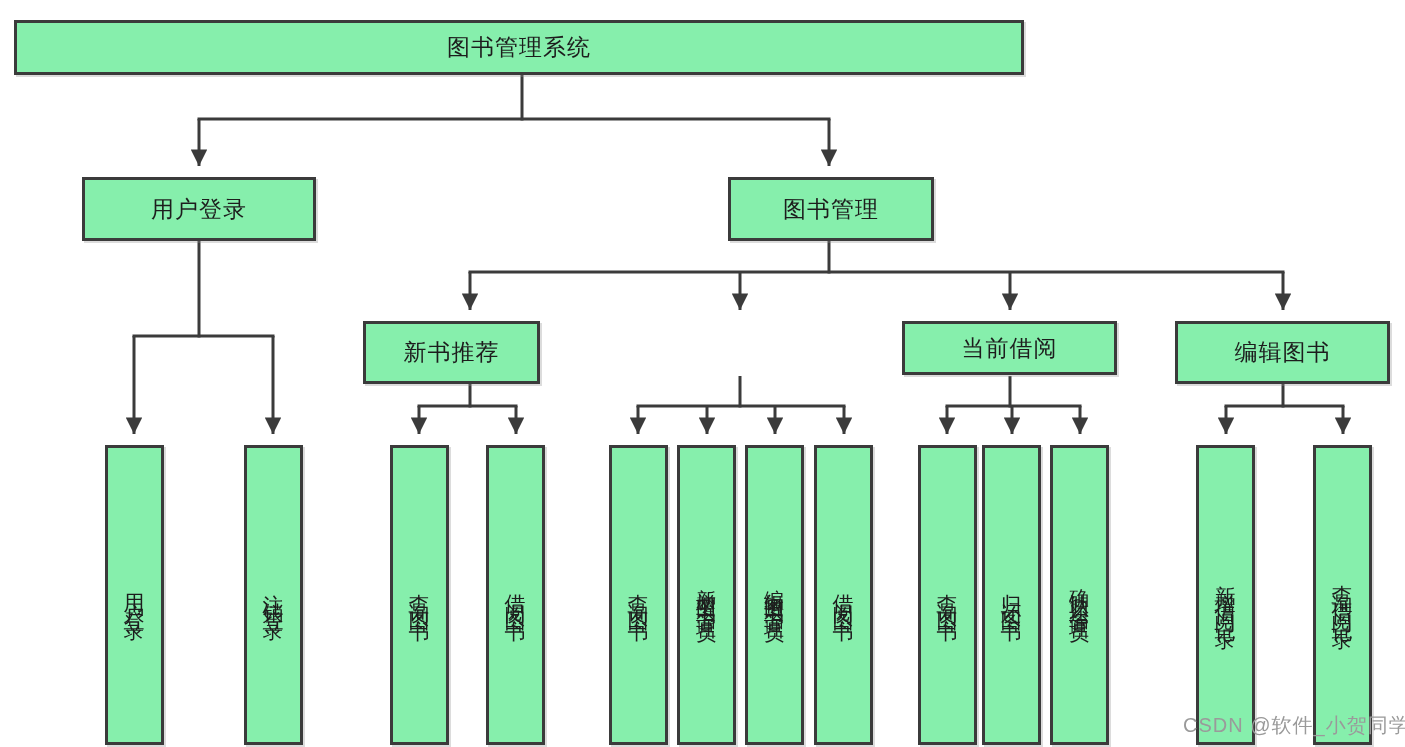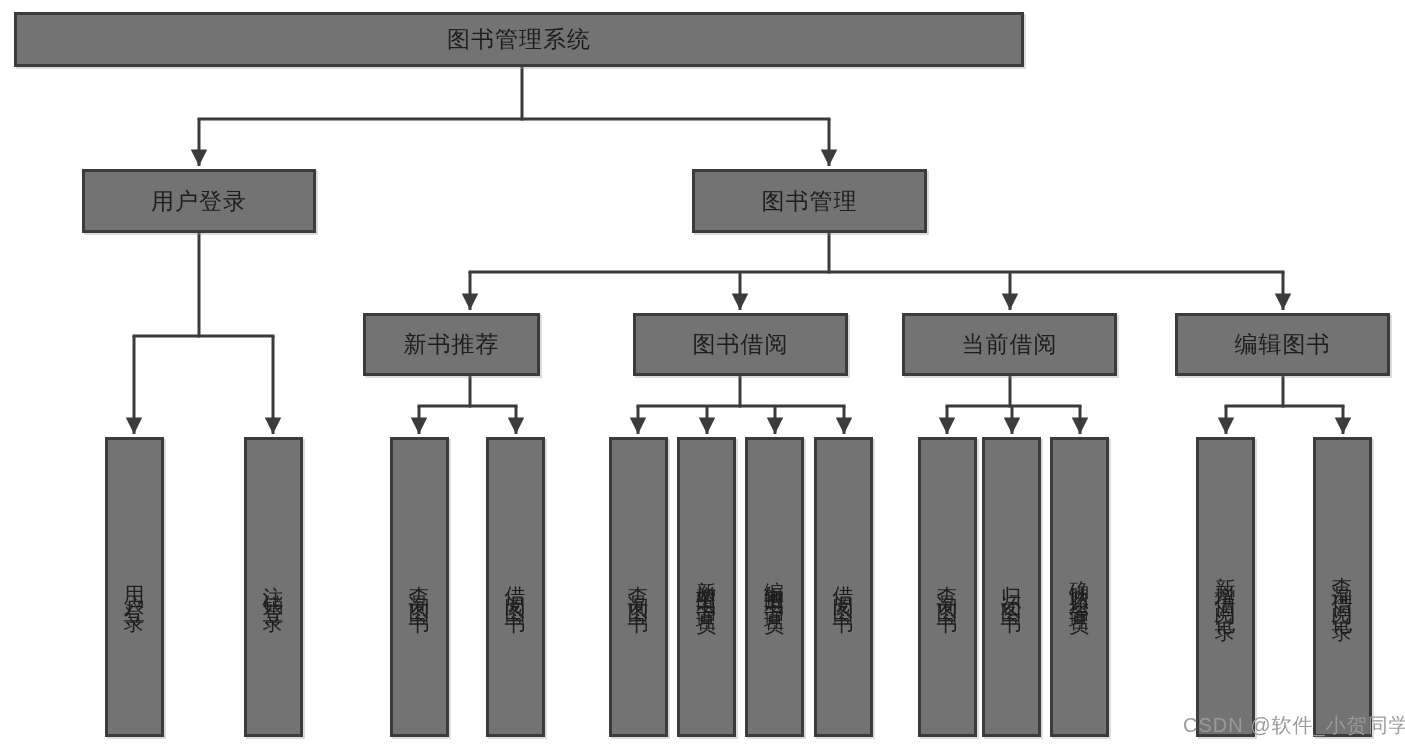--- a/index.html
+++ b/index.html
@@ -2,31 +2,32 @@
 <html><head>
 <meta charset="utf-8">
 <style>
   html,body{margin:0;padding:0;background:#ffffff;}
   .canvas{
     position:relative;width:1405px;height:747px;background:#ffffff;
     font-family:"Liberation Sans","DejaVu Sans",sans-serif;overflow:hidden;
   }
   svg.connectors{position:absolute;left:0;top:0;z-index:1;}
   .node{
-    position:absolute;box-sizing:border-box;border:3px solid #3b3b3b;background:#737373;
+    position:absolute;box-sizing:border-box;border:3px solid #3b3b3b;background:#86efac;
     display:flex;align-items:center;justify-content:center;color:#1d1d1d;z-index:2;
     box-shadow:2px 2px 0 rgba(145,145,145,0.32);
+    margin-top:8px;
   }
   .hnode{font-size:23px;letter-spacing:1px;white-space:nowrap;}
   .root{left:14px;top:12px;width:1010px;height:55px;}
   .n-user-login{left:82px;top:169px;width:234px;height:64px;}
-  .n-book-mgmt{left:692px;top:169px;width:235px;height:64px;}
+  .n-book-mgmt{left:728px;top:169px;width:206px;height:64px;}
   .n-l3-1{left:363px;top:313px;width:177px;height:63px;}
   .n-l3-2{left:633px;top:313px;width:215px;height:63px;}
-  .n-l3-3{left:902px;top:313px;width:215px;height:63px;}
+  .n-l3-3{left:902px;top:313px;width:215px;height:54px;}
   .n-l3-4{left:1175px;top:313px;width:215px;height:63px;}
   .leaf{
     top:437px;width:59px;height:300px;
     writing-mode:vertical-rl;text-orientation:mixed;
     font-size:21px;letter-spacing:9px;line-height:1;
   }
   .leaf.long{font-size:20px;letter-spacing:5px;}
   .lf1{left:105px;} .lf2{left:244px;}
   .lf3{left:390px;} .lf4{left:486px;}
   .lf5{left:609px;} .lf6{left:677px;} .lf7{left:745px;} .lf8{left:814px;}
@@ -91,21 +92,20 @@
       <line x1="1343" y1="406" x2="1343" y2="434" marker-end="url(#arw)"></line>
     </g>
   </svg>
 
   <div class="node hnode root">图书管理系统</div>
 
   <div class="node hnode n-user-login">用户登录</div>
   <div class="node hnode n-book-mgmt">图书管理</div>
 
   <div class="node hnode n-l3-1">新书推荐</div>
-  <div class="node hnode n-l3-2">图书借阅</div>
   <div class="node hnode n-l3-3">当前借阅</div>
   <div class="node hnode n-l3-4">编辑图书</div>
 
   <div class="node leaf lf1">用户登录</div>
   <div class="node leaf lf2">注销登录</div>
 
   <div class="node leaf lf3">查询图书</div>
   <div class="node leaf lf4">借阅图书</div>
 
   <div class="node leaf lf5">查询图书</div>

